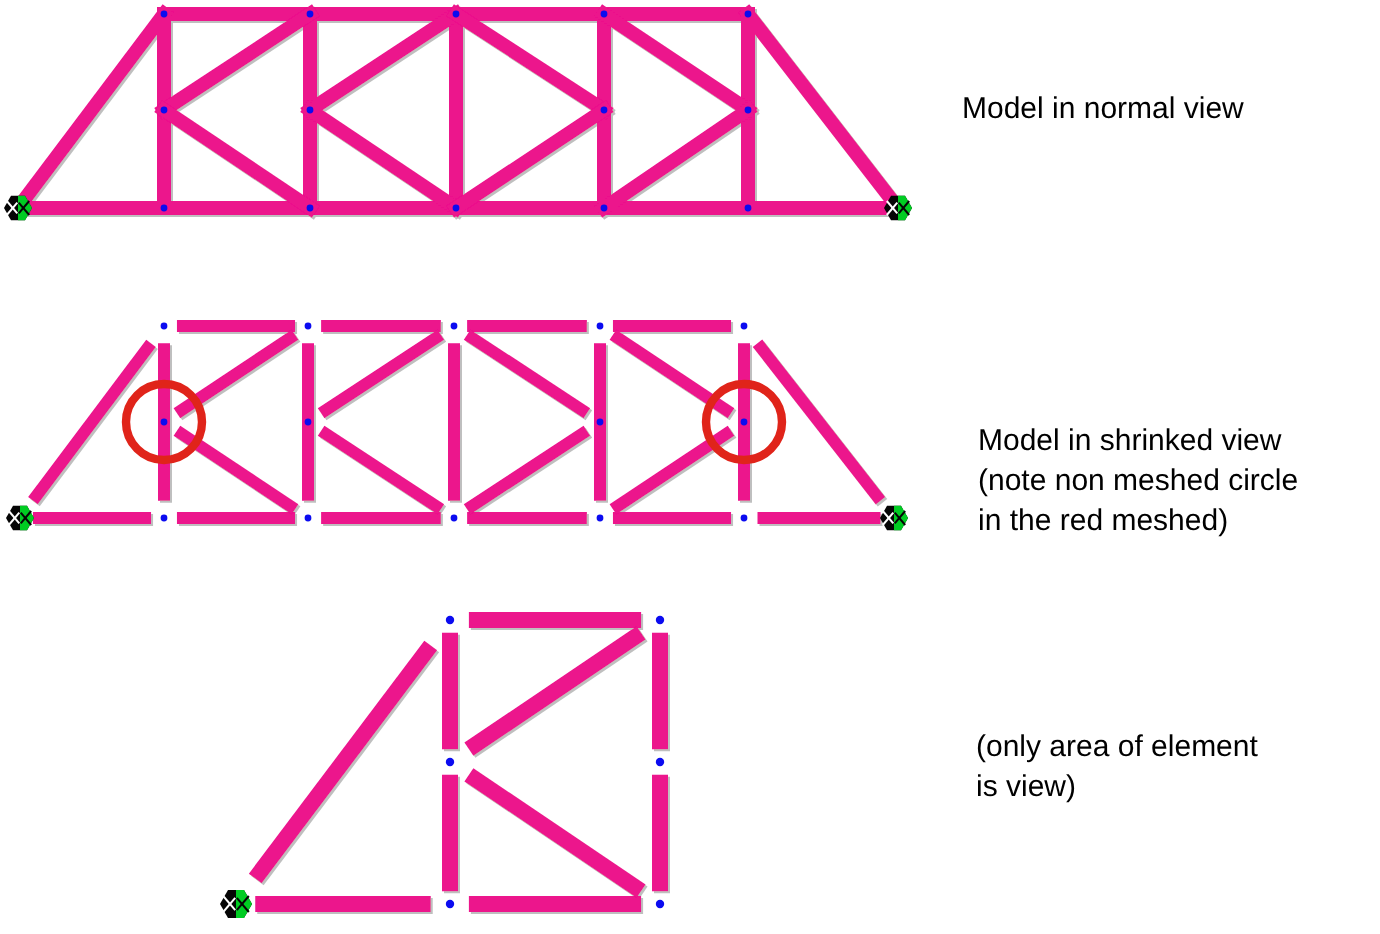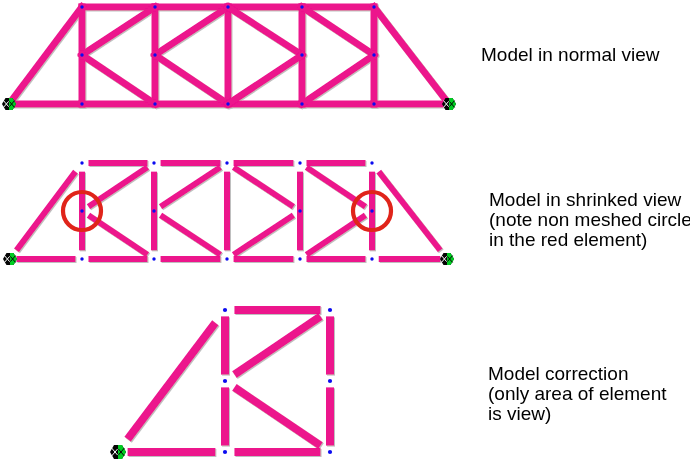--- a/index.html
+++ b/index.html
@@ -2,23 +2,23 @@
 <html><head>
 <meta charset="utf-8">
 <style>
   html,body{margin:0;padding:0;background:#fff;}
   .canvas{position:relative;width:690px;height:467px;background:#ffffff;overflow:hidden;
           font-family:"Liberation Sans",sans-serif;}
   .fig{position:absolute;}
   .fig0{left:0px;top:0px;}
   .fig1{left:0px;top:140px;}
   .fig2{left:100px;top:290px;}
-  .caption{position:absolute;color:#000;font-size:19px;line-height:20px;white-space:nowrap;}
+  .caption{position:absolute;color:#000;font-size:15px;line-height:20px;white-space:nowrap;}
   .cap0{left:481px;top:45px;}
-  .cap1{left:489px;top:190px;}
+  .cap1{left:489px;top:211px;}
   .cap2{left:488px;top:364px;}
 </style>
 </head>
 <body>
 
 <div class="canvas">
 
   <svg class="fig fig0" width="460" height="120" viewBox="0 0 460 120">
     <defs>
       <filter id="sh0" x="-20%" y="-20%" width="150%" height="150%">
@@ -185,22 +185,21 @@
       </g>
     </svg>
 
   <div class="caption cap0">
     <div>Model in normal view</div>
   </div>
 
   <div class="caption cap1">
     <div>Model in shrinked view</div>
     <div>(note non meshed circle</div>
-    <div>in the red element)</div>
+    <div>in the red meshed)</div>
   </div>
 
   <div class="caption cap2">
-    <div>Model correction</div>
     <div>(only area of element</div>
     <div>is view)</div>
   </div>
 
 </div>
 
 </body></html>

